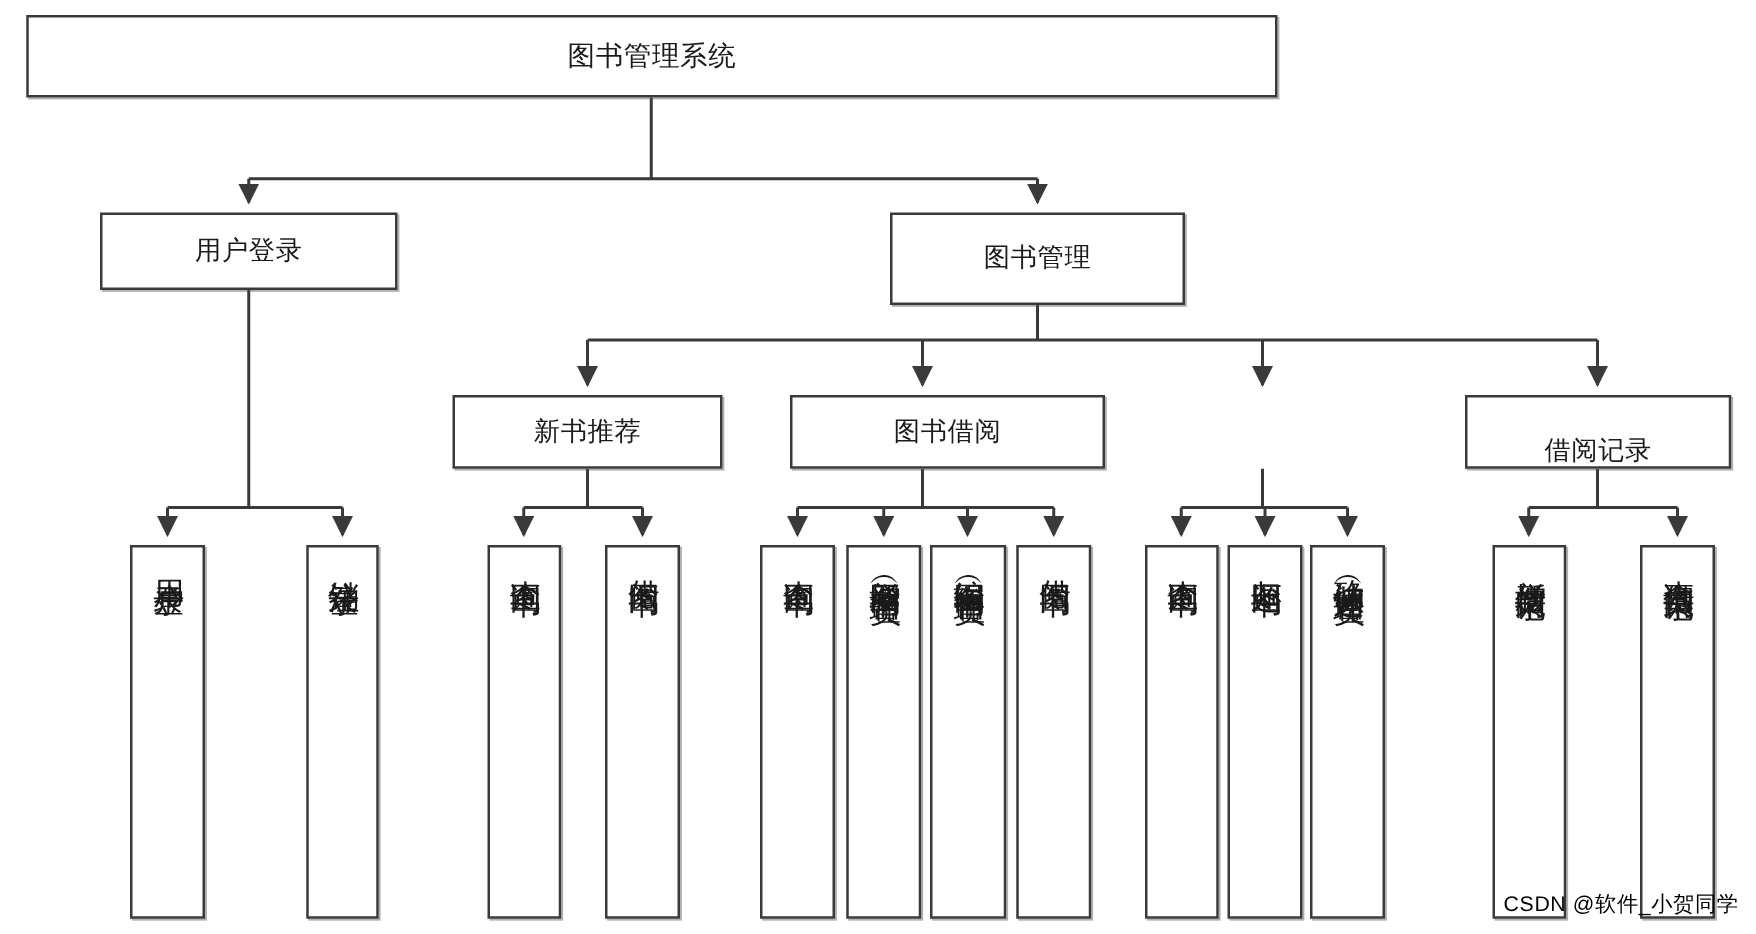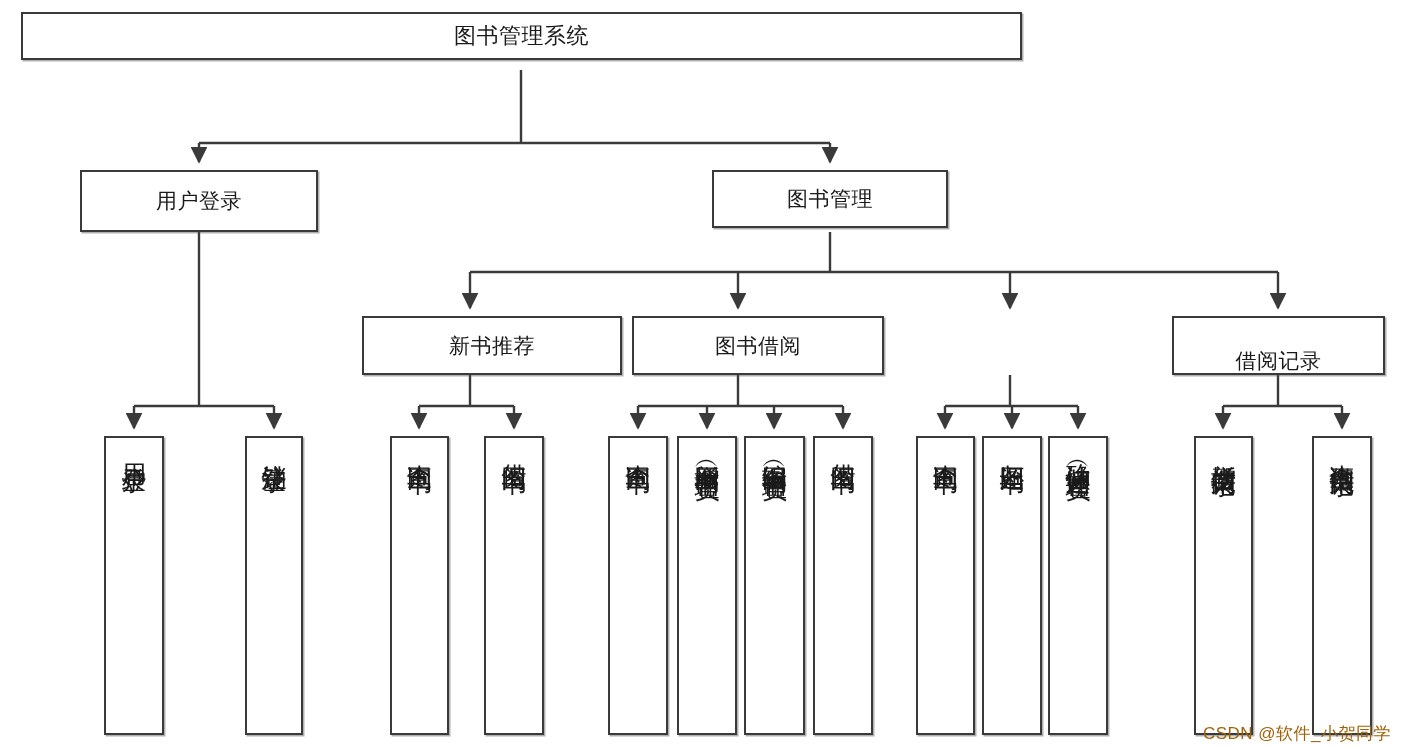--- a/index.html
+++ b/index.html
@@ -60,23 +60,23 @@
     writing-mode: vertical-rl;
     text-orientation: upright;
     font-size: 25px;
     line-height: 1.0;
     letter-spacing: 2px;
     white-space: nowrap;
   }
   #watermark {
     position: absolute;
     right: 14px;
-    bottom: 2px;
+    bottom: 12px;
     font-size: 17px;
-    color: #a16207;
+    color: #000000;
     z-index: 5;
     white-space: nowrap;
     letter-spacing: 0.5px;
   }
 </style>
 </head>
 <body>
 
 <div id="canvas">
 
@@ -123,32 +123,32 @@
       <path d="M 1012 406 L 1012 428" marker-end="url(#arrow)"></path>
       <path d="M 1078 406 L 1078 428" marker-end="url(#arrow)"></path>
 
       <path d="M 1278 375 L 1278 406"></path>
       <path d="M 1223 406 L 1342 406"></path>
       <path d="M 1223 406 L 1223 428" marker-end="url(#arrow)"></path>
       <path d="M 1342 406 L 1342 428" marker-end="url(#arrow)"></path>
     </g>
   </svg>
 
-  <div class="node h root" style="left:21px; top:12px; width:1001px; height:48px;">
+  <div class="node h root" style="left:21px; top:12px; width:1001px; height:66px;">
     <span class="label">图书管理系统</span>
   </div>
 
   <div class="node h" style="left:80px; top:170px; width:238px; height:62px;">
     <span class="label">用户登录</span>
   </div>
-  <div class="node h" style="left:712px; top:170px; width:236px; height:58px;">
+  <div class="node h" style="left:712px; top:170px; width:236px; height:74px;">
     <span class="label">图书管理</span>
   </div>
 
-  <div class="node h" style="left:362px; top:316px; width:260px; height:59px;">
+  <div class="node h" style="left:362px; top:316px; width:216px; height:59px;">
     <span class="label">新书推荐</span>
   </div>
   <div class="node h" style="left:632px; top:316px; width:252px; height:59px;">
     <span class="label">图书借阅</span>
   </div>
   <div class="node h" style="left:1172px; top:316px; width:213px; height:59px;align-items:flex-end;">
     <span class="label">借阅记录</span>
   </div>
 
   <div class="node v" style="left:104px; top:436px; width:60px; height:299px;">

